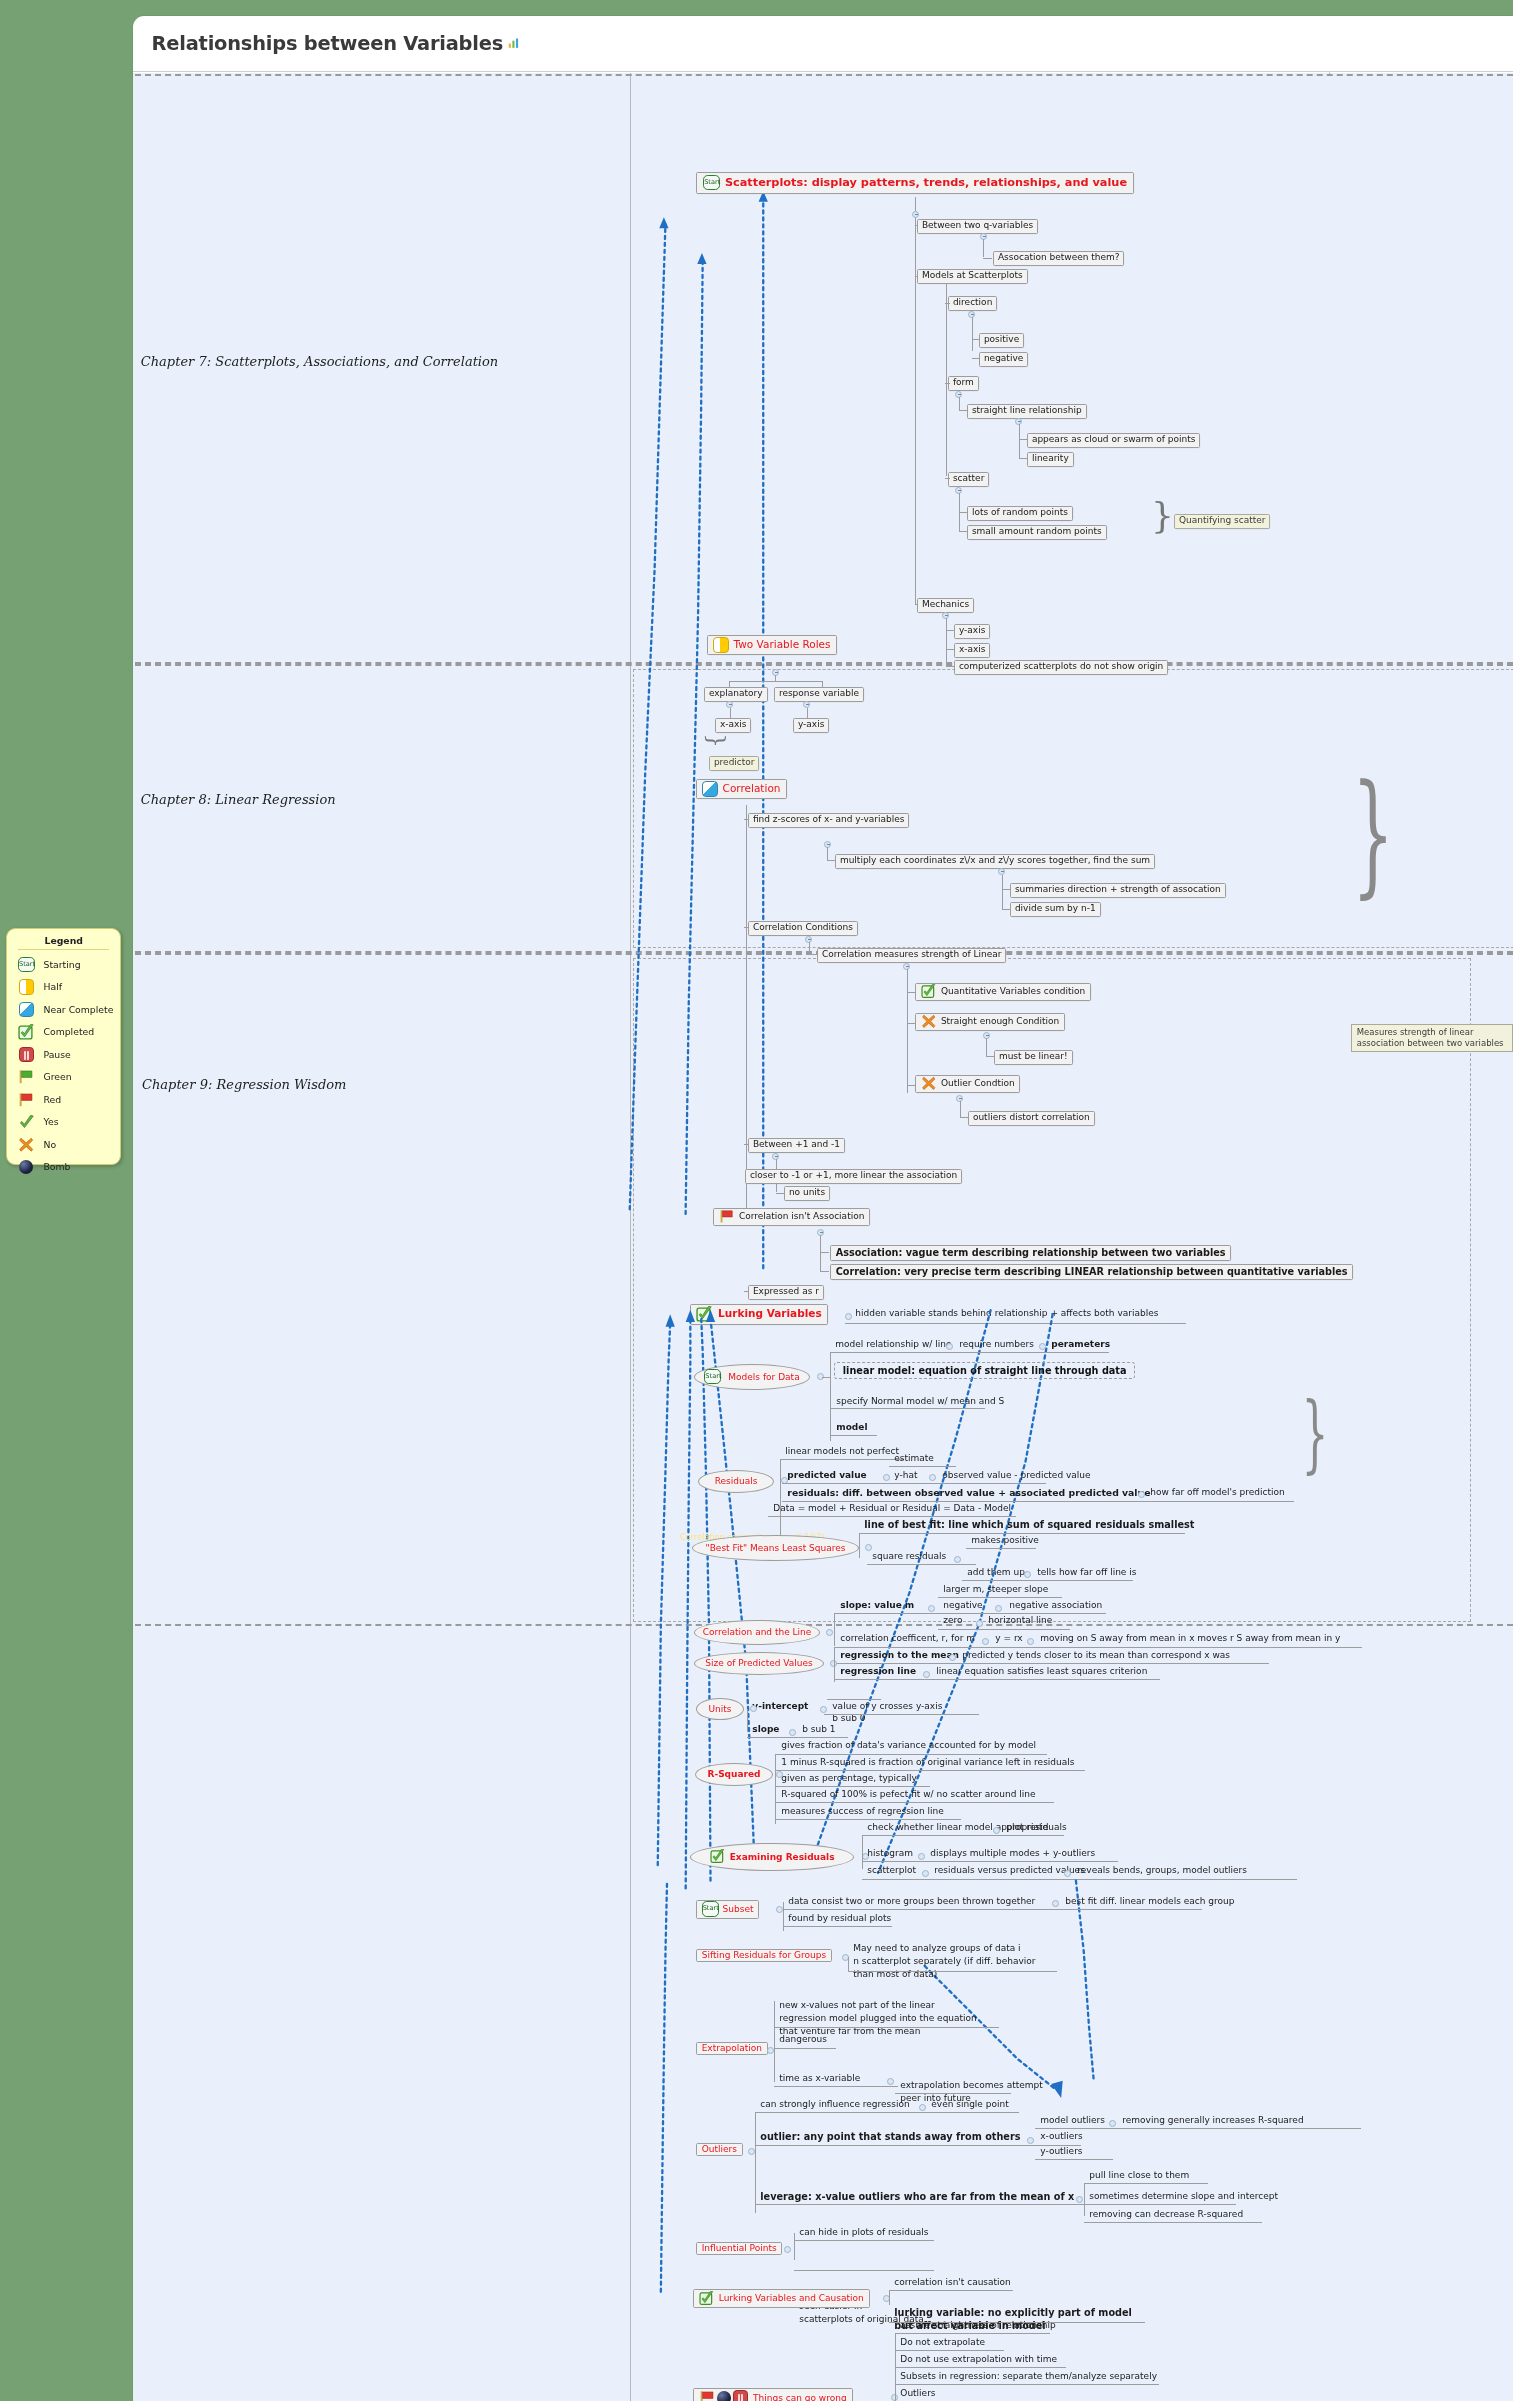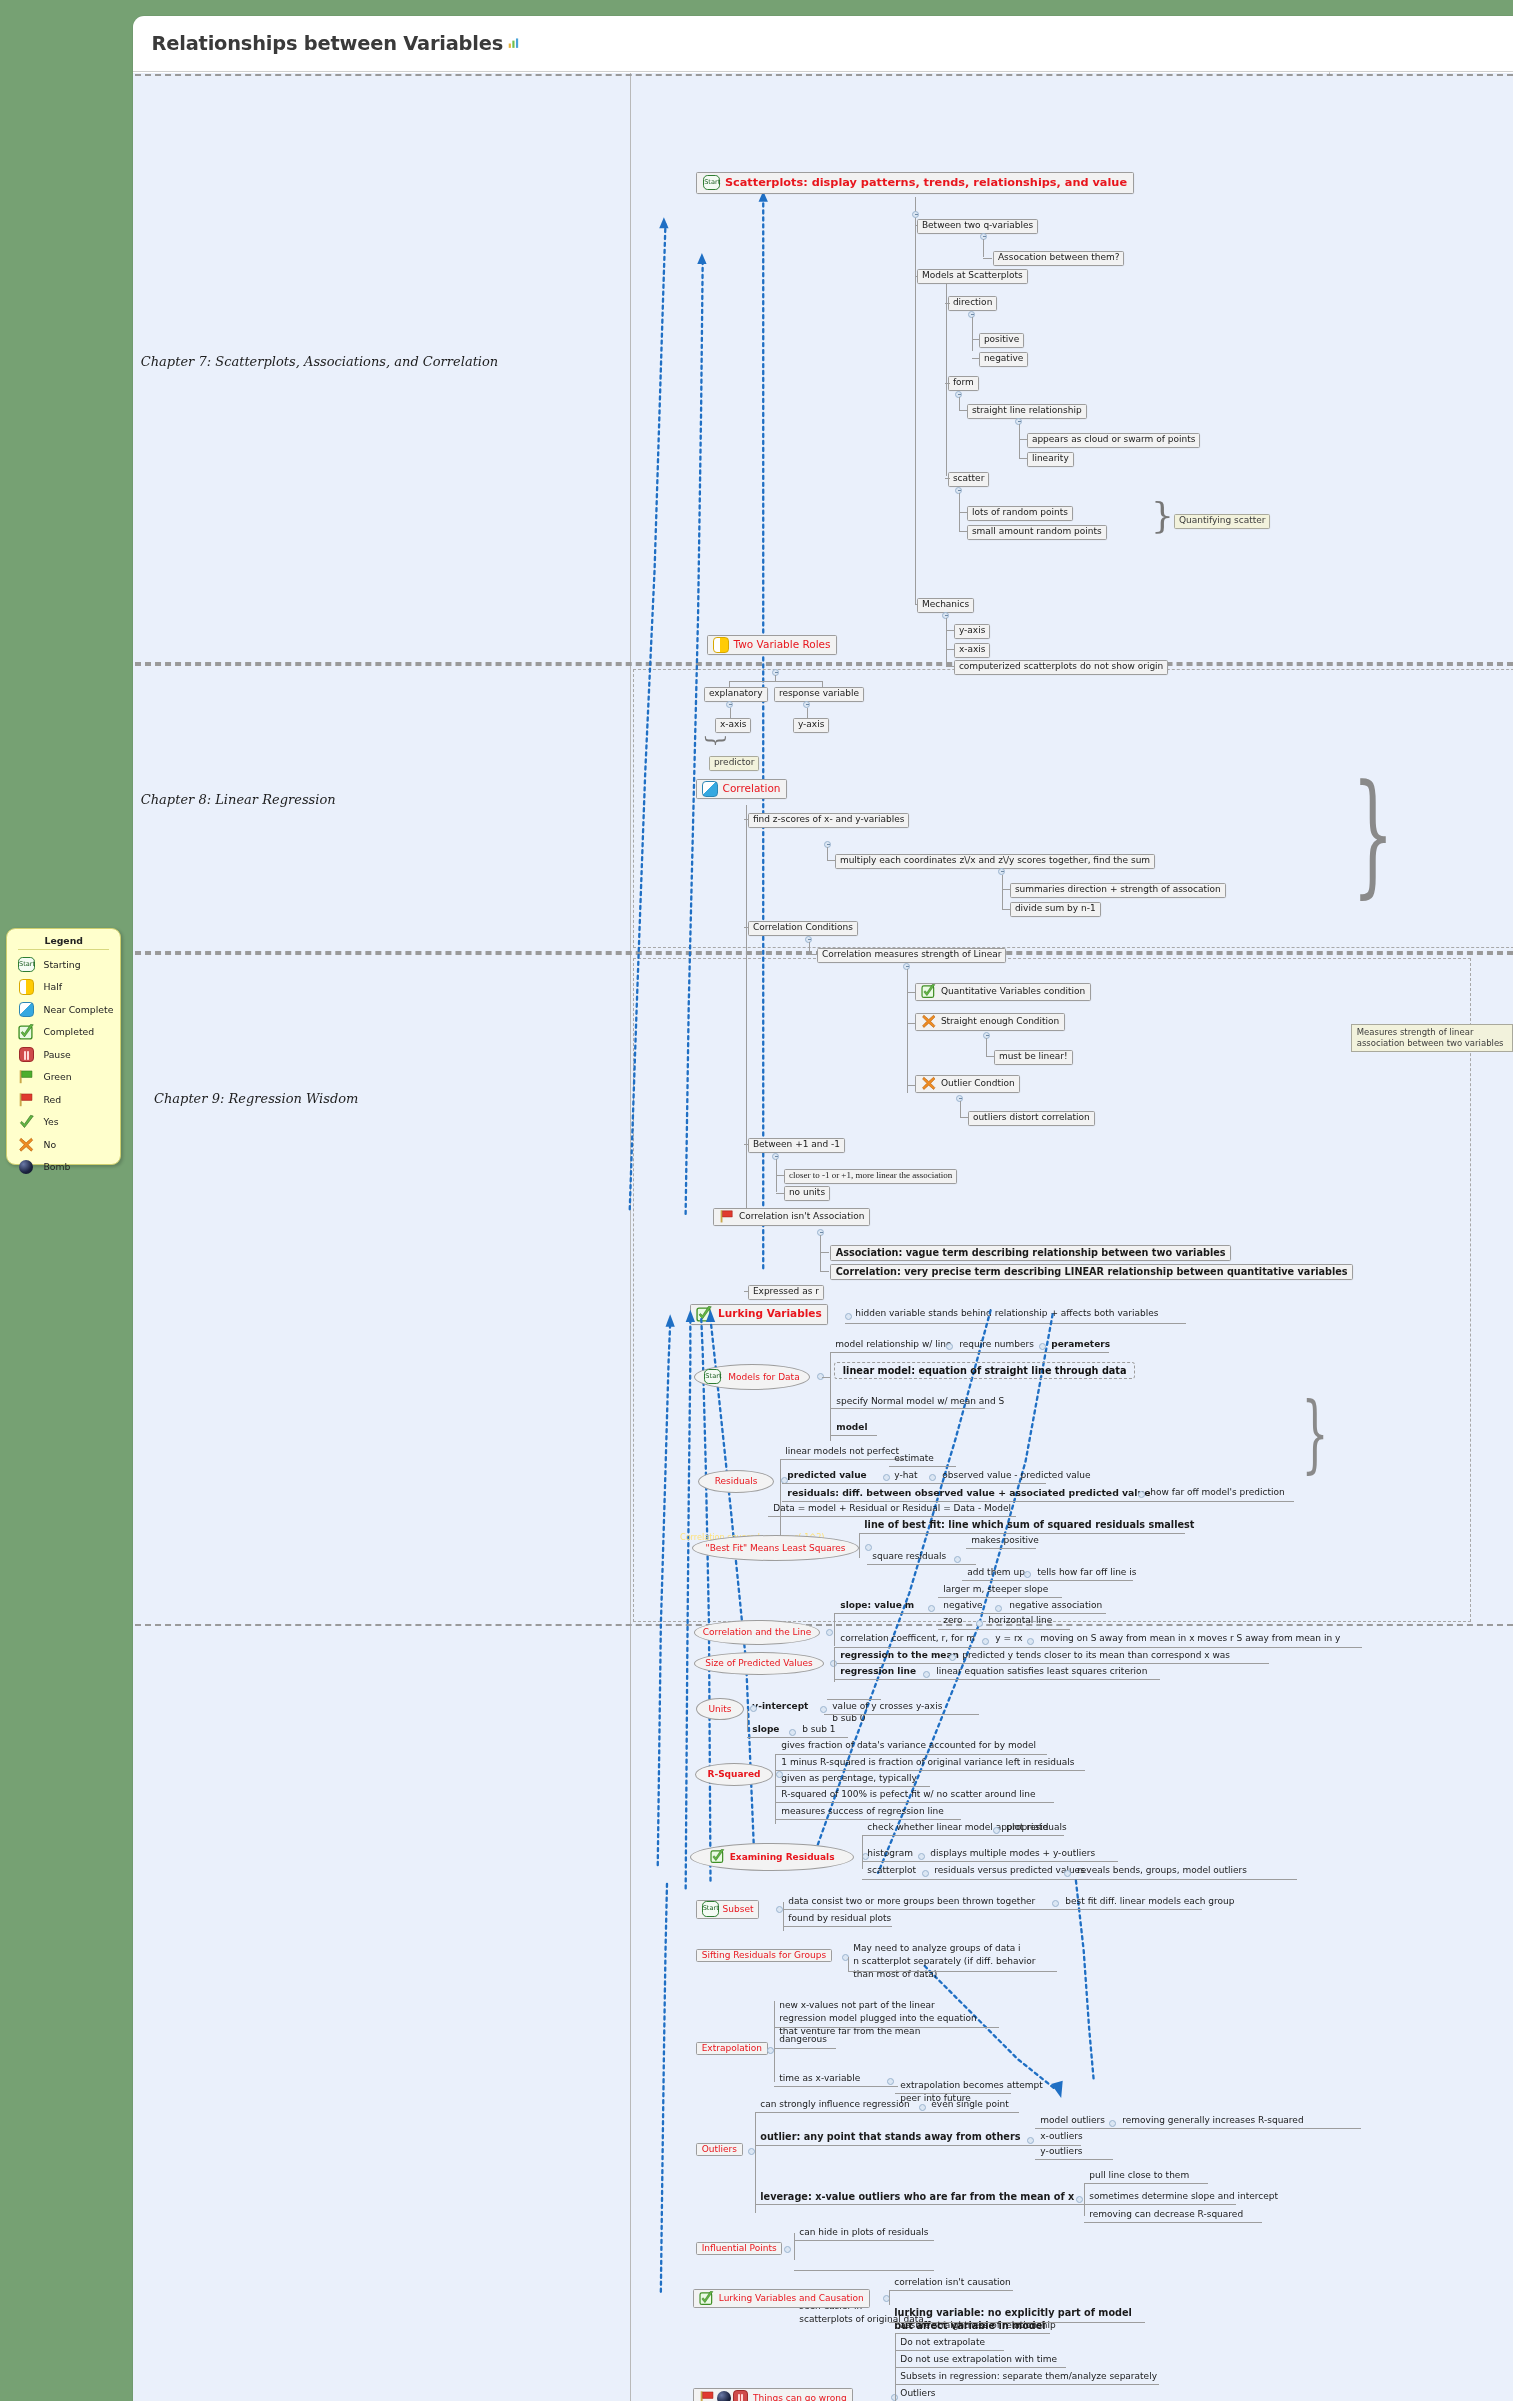--- a/index.html
+++ b/index.html
@@ -263,21 +263,21 @@
 
     <div class="chapter-band" style="top:1.6px; height:590px;"></div>
     <div class="chapter-band" style="top:591px; height:289px;"></div>
     <div class="chapter-band" style="top:880px; height:673px;"></div>
 
     <div class="chapter-inner-dash" style="left:500px; top:596px; width:916px; height:279px;"></div>
     <div class="chapter-inner-dash" style="left:500px; top:885px; width:838px; height:664px;"></div>
 
     <div class="chapter-label" style="left:7.8px; top:281px;">Chapter 7:  Scatterplots, Associations, and Correlation</div>
     <div class="chapter-label" style="left:7.8px; top:719px;">Chapter 8:  Linear Regression</div>
-    <div class="chapter-label" style="left:21px; top:1004px;margin-top:14px;">Chapter 9: Regression Wisdom</div>
+    <div class="chapter-label" style="left:9px; top:1004px;">Chapter 9: Regression Wisdom</div>
 
     <svg class="blueline" style="left:0;top:0;width:1380px;height:1203px;" viewBox="0 0 1778 1550" width="1380" height="1203">
       <g stroke="#1f6fc4" stroke-width="3" fill="none" stroke-dasharray="4 5" stroke-linecap="round">
         <path d="M640,1464 L648,1230 L660,900 L672,640 L682,320 L686,195"></path>
         <path d="M712,1470 L716,1200 L722,950 L728,700 L732,430 L734,240"></path>
         <path d="M812,1540 L812,1200 L812,800 L812,400 L812,160"></path>
       </g>
       <polygon points="684,186 678,200 690,200" fill="#1f6fc4"></polygon>
       <polygon points="733,232 727,246 739,246" fill="#1f6fc4"></polygon>
       <polygon points="812,152 806,166 818,166" fill="#1f6fc4"></polygon>
@@ -489,21 +489,21 @@
     </div>
 
     <div class="node" style="left:615px; top:1065px;">
       <span>Between +1 and -1</span>
     </div>
     <div class="conn h" style="left:611px; top:1071px; width:4.7px;"></div>
     <div class="collapse" style="left:639px; top:1080px;"></div>
     <div class="conn v" style="left:643px; top:1086px; height:33px;"></div>
     <div class="conn h" style="left:643px; top:1102px; width:7.8px;"></div>
     <div class="conn h" style="left:643px; top:1120px; width:7.8px;"></div>
-    <div class="node" style="left:651px; top:1096px;font-family:Liberation Serif, serif;">
+    <div class="node" style="left:612px; top:1096px;">
       <span>closer to -1 or +1, more linear the association</span>
     </div>
     <div class="node" style="left:651px; top:1113px;">
       <span>no units</span>
     </div>
 
     <div class="node iconed" style="left:580px; top:1135px; padding:0.8px 4.7px;">
       <svg width="15.5" height="14.7" viewBox="0 0 20 19">
           <use href="#sym-flag-red"></use>
         </svg>

